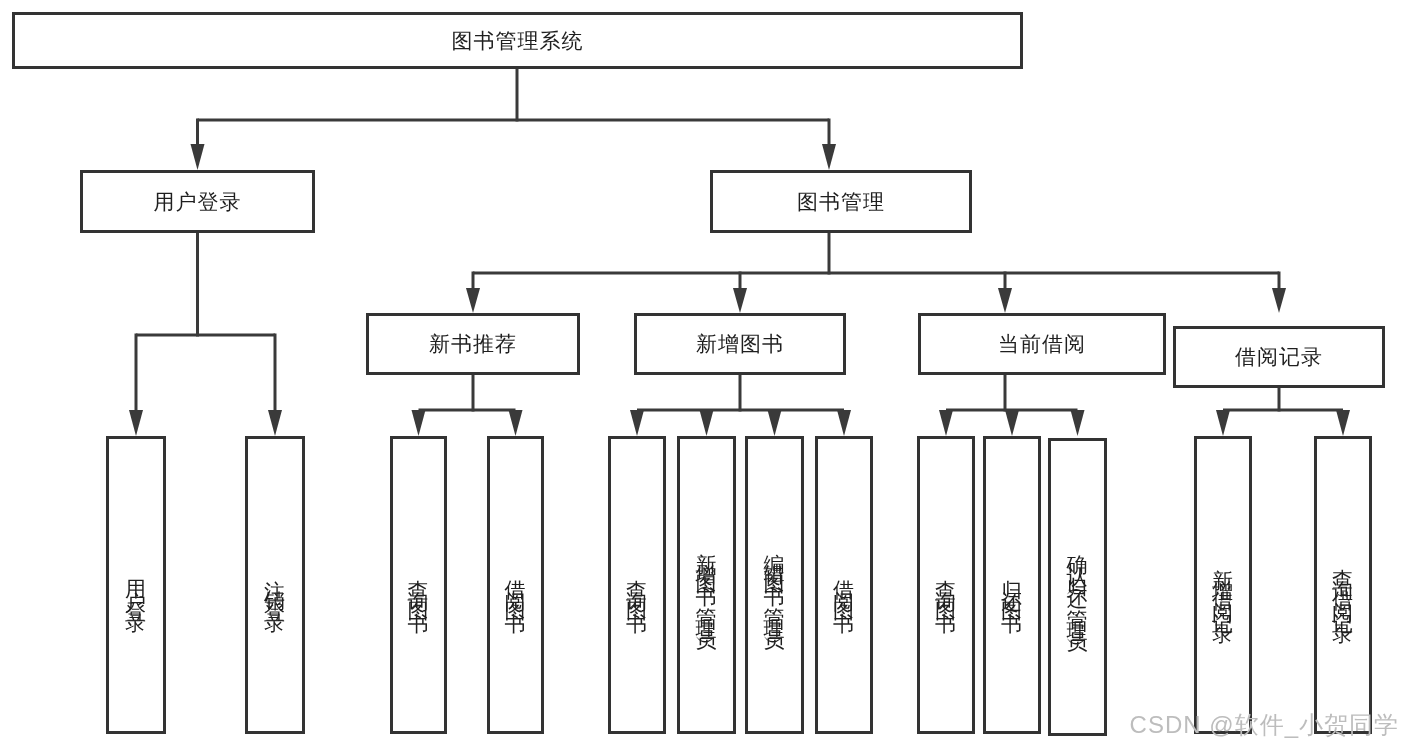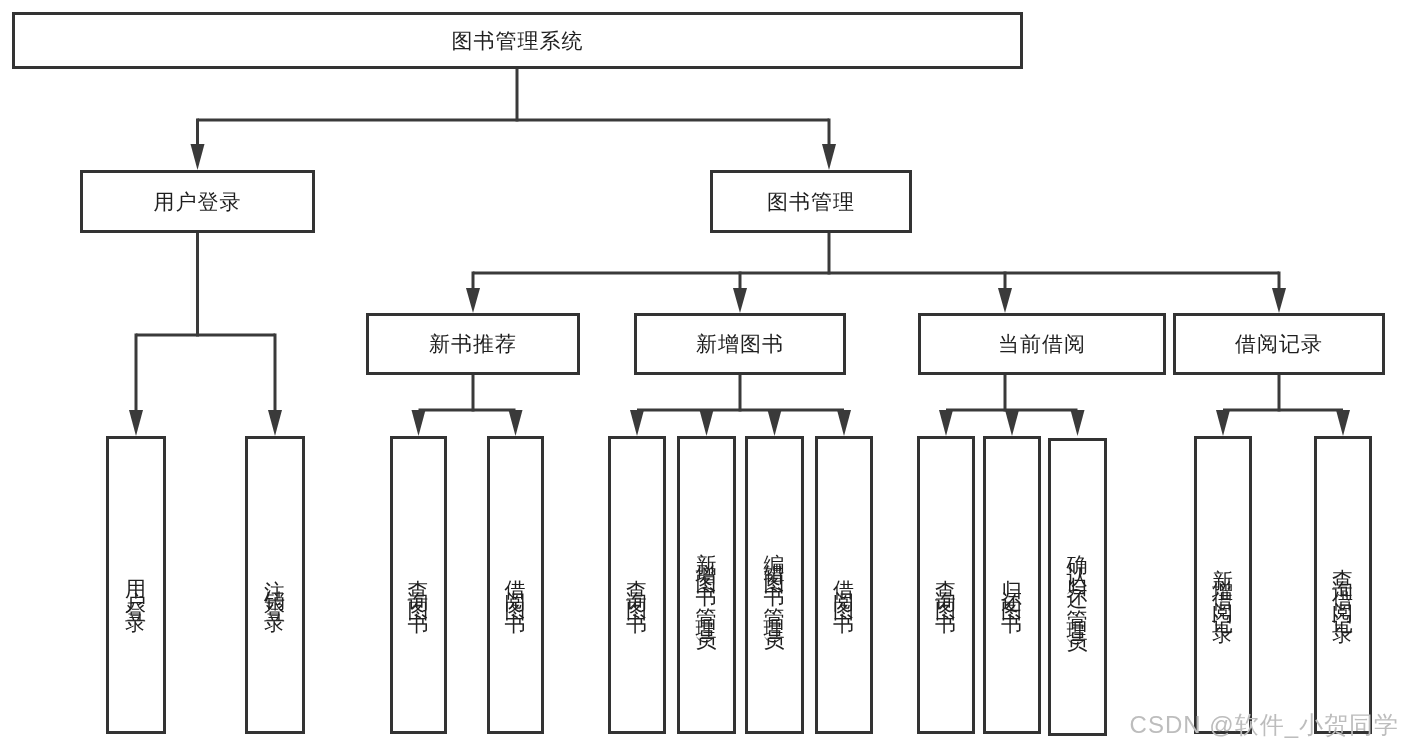--- a/index.html
+++ b/index.html
@@ -125,34 +125,34 @@
     </g>
   </svg>
 
   <div class="node hbox" style="left:12px;top:12px;width:1011px;height:57px;">
     <span class="label">图书管理系统</span>
   </div>
 
   <div class="node hbox" style="left:80px;top:170px;width:235px;height:63px;">
     <span class="label">用户登录</span>
   </div>
-  <div class="node hbox" style="left:710px;top:170px;width:202px;height:63px;">
+  <div class="node hbox" style="left:710px;top:170px;width:262px;height:63px;">
     <span class="label">图书管理</span>
   </div>
 
   <div class="node hbox" style="left:366px;top:313px;width:214px;height:62px;">
     <span class="label">新书推荐</span>
   </div>
   <div class="node hbox" style="left:634px;top:313px;width:212px;height:62px;">
     <span class="label">新增图书</span>
   </div>
   <div class="node hbox" style="left:918px;top:313px;width:248px;height:62px;text-align:center;">
     <span class="label">当前借阅</span>
   </div>
-  <div class="node hbox" style="left:1173px;top:313px;width:212px;height:62px;">
+  <div class="node hbox" style="left:1173px;top:326px;width:212px;height:62px;">
     <span class="label">借阅记录</span>
   </div>
 
   <div class="node vbox" style="left:106px;top:436px;width:60px;height:298px;">
     <span class="label">用户登录</span>
   </div>
   <div class="node vbox" style="left:245px;top:436px;width:60px;height:298px;">
     <span class="label">注销登录</span>
   </div>
 

